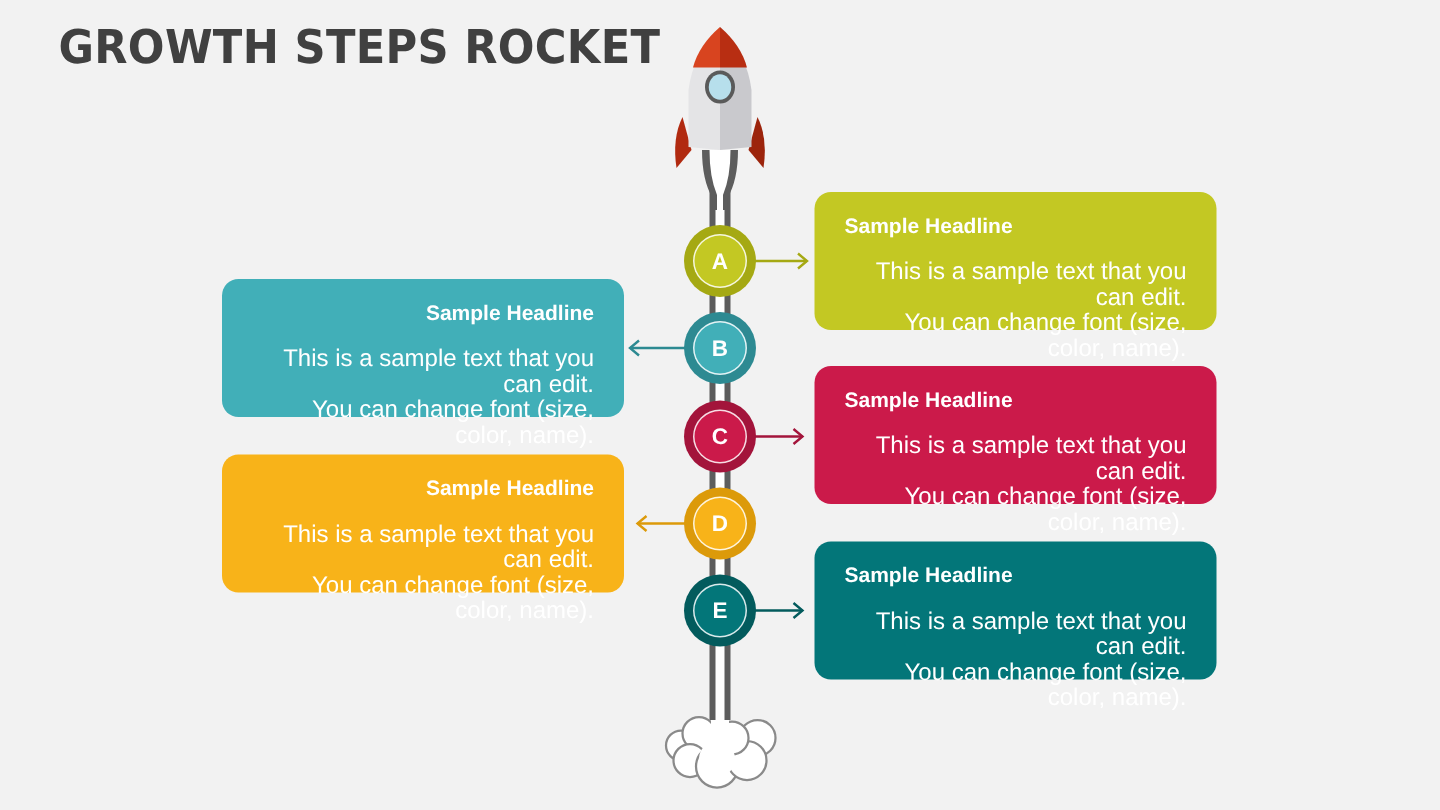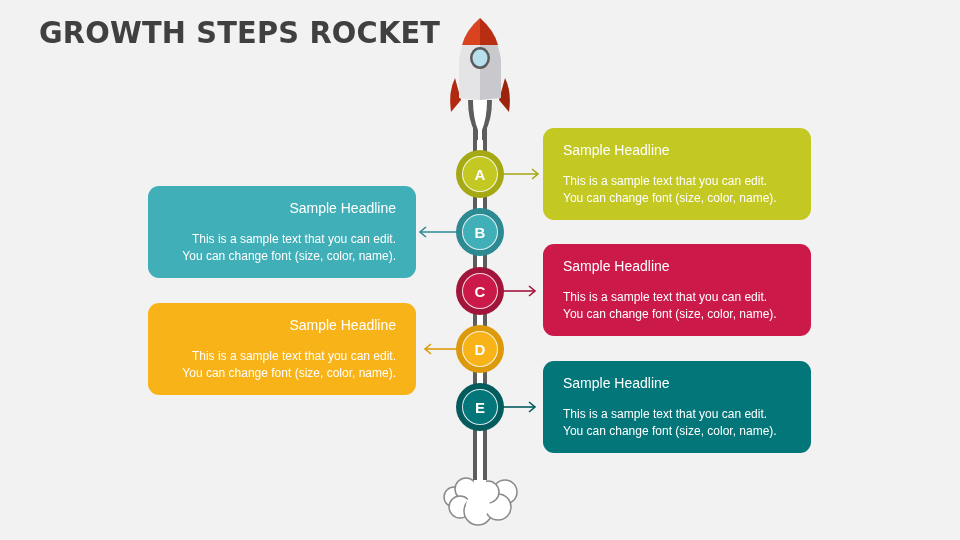--- a/index.html
+++ b/index.html
@@ -1,22 +1,22 @@
 <!DOCTYPE html>
 <html><head>
 <meta charset="utf-8">
 <style>
   html, body { margin:0; padding:0; }
   body { width:960px; height:540px; background:#f2f2f2; position:relative; overflow:hidden; font-family:"Liberation Sans", sans-serif; }
   .title { position:absolute; left:39px; top:14px; font-size:31px; font-weight:bold; color:#404040; letter-spacing:0.2px; font-family:"DejaVu Sans", sans-serif; transform:scaleX(0.93); transform-origin:left top; }
   .card { position:absolute; width:268px; height:92px; border-radius:11px; color:#fff; box-sizing:border-box; }
   .card.right { padding:14px 20px 0 20px; text-align:left; }
   .card.left { padding:14px 20px 0 20px; text-align:right; }
-  .card .head { font-weight:normal; font-size:14px; margin-bottom:15px; }
-  .card .body { font-size:12px; line-height:17px; }
+  .card .head { font-weight:bold; font-size:14px; margin-bottom:15px; }
+  .card .body { font-size:16px; line-height:17px;text-align:right; }
   .node { position:absolute; width:48px; height:48px; border-radius:50%; box-sizing:border-box; }
   .node .inner { position:absolute; left:6px; top:6px; width:36px; height:36px; border-radius:50%; box-sizing:border-box; border:1px solid rgba(255,255,255,0.85); display:flex; align-items:center; justify-content:center; color:#fff; font-weight:bold; font-size:15px; }
   svg.overlay { position:absolute; left:0; top:0; }
 </style>
 </head>
 <body>
 
 <div class="title">GROWTH STEPS ROCKET</div>
 
 <svg class="overlay" width="960" height="540">

